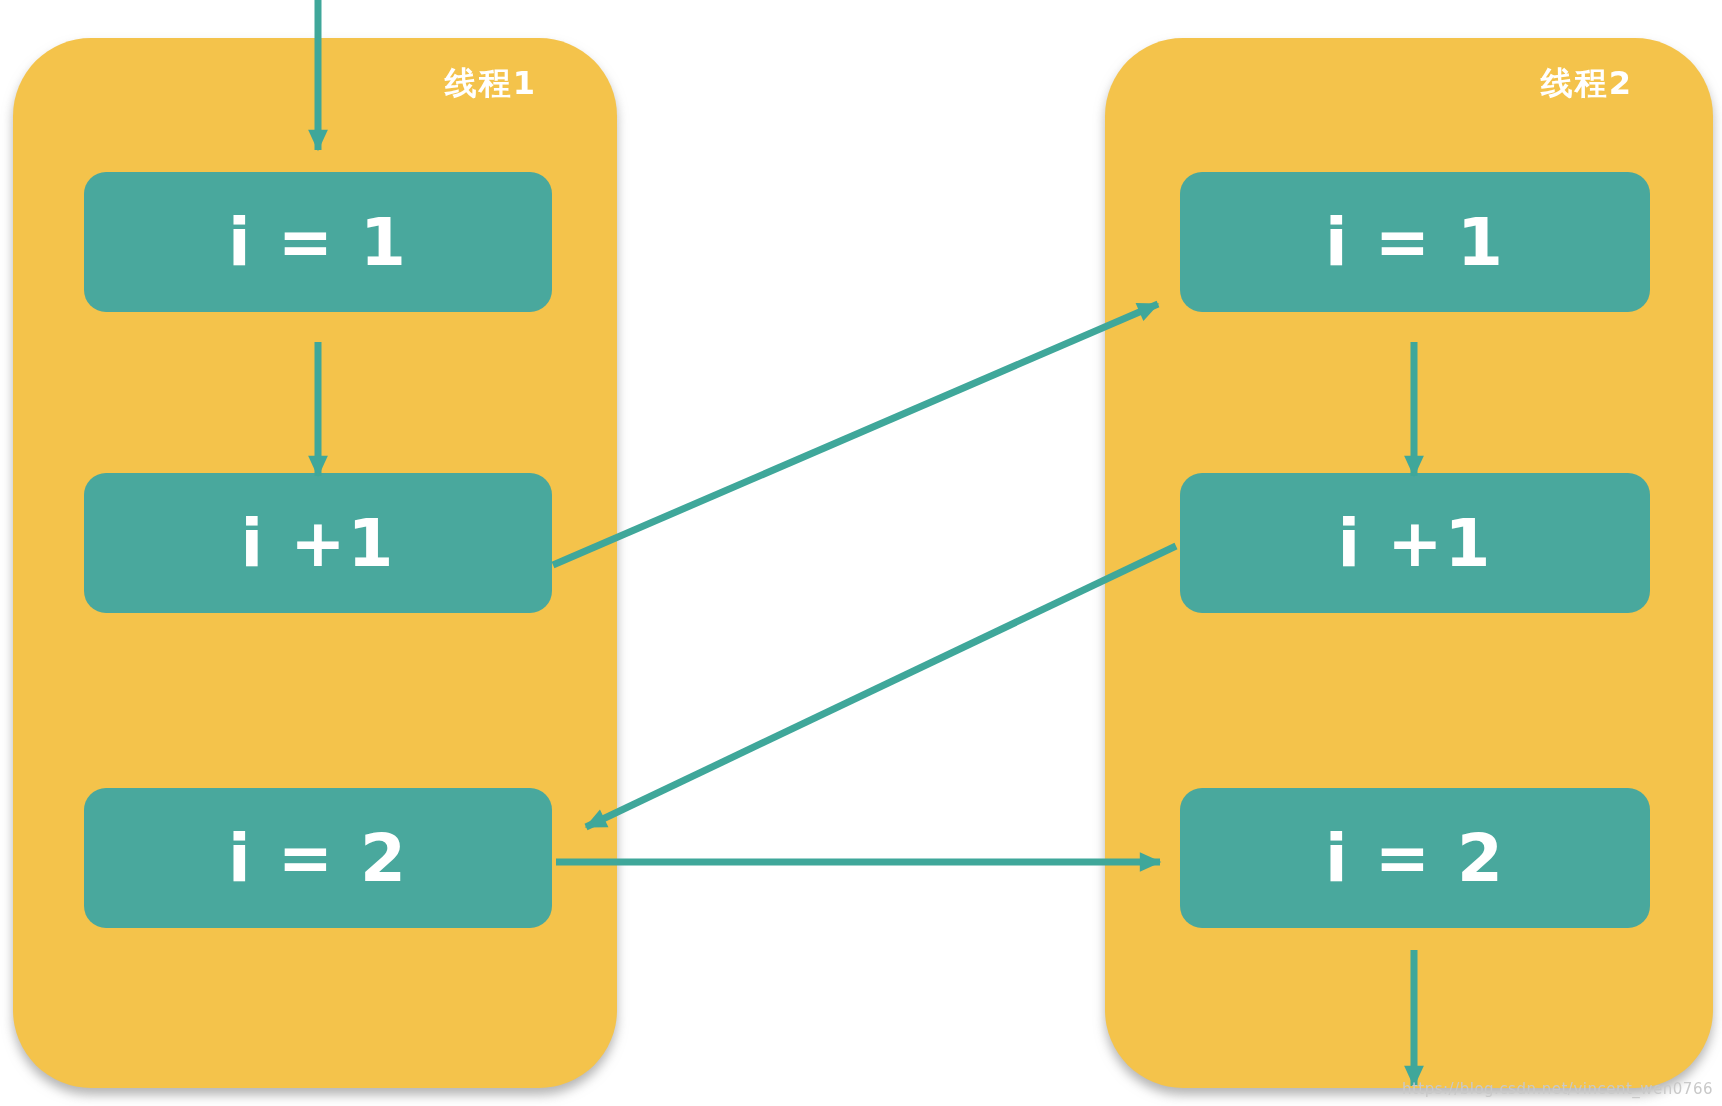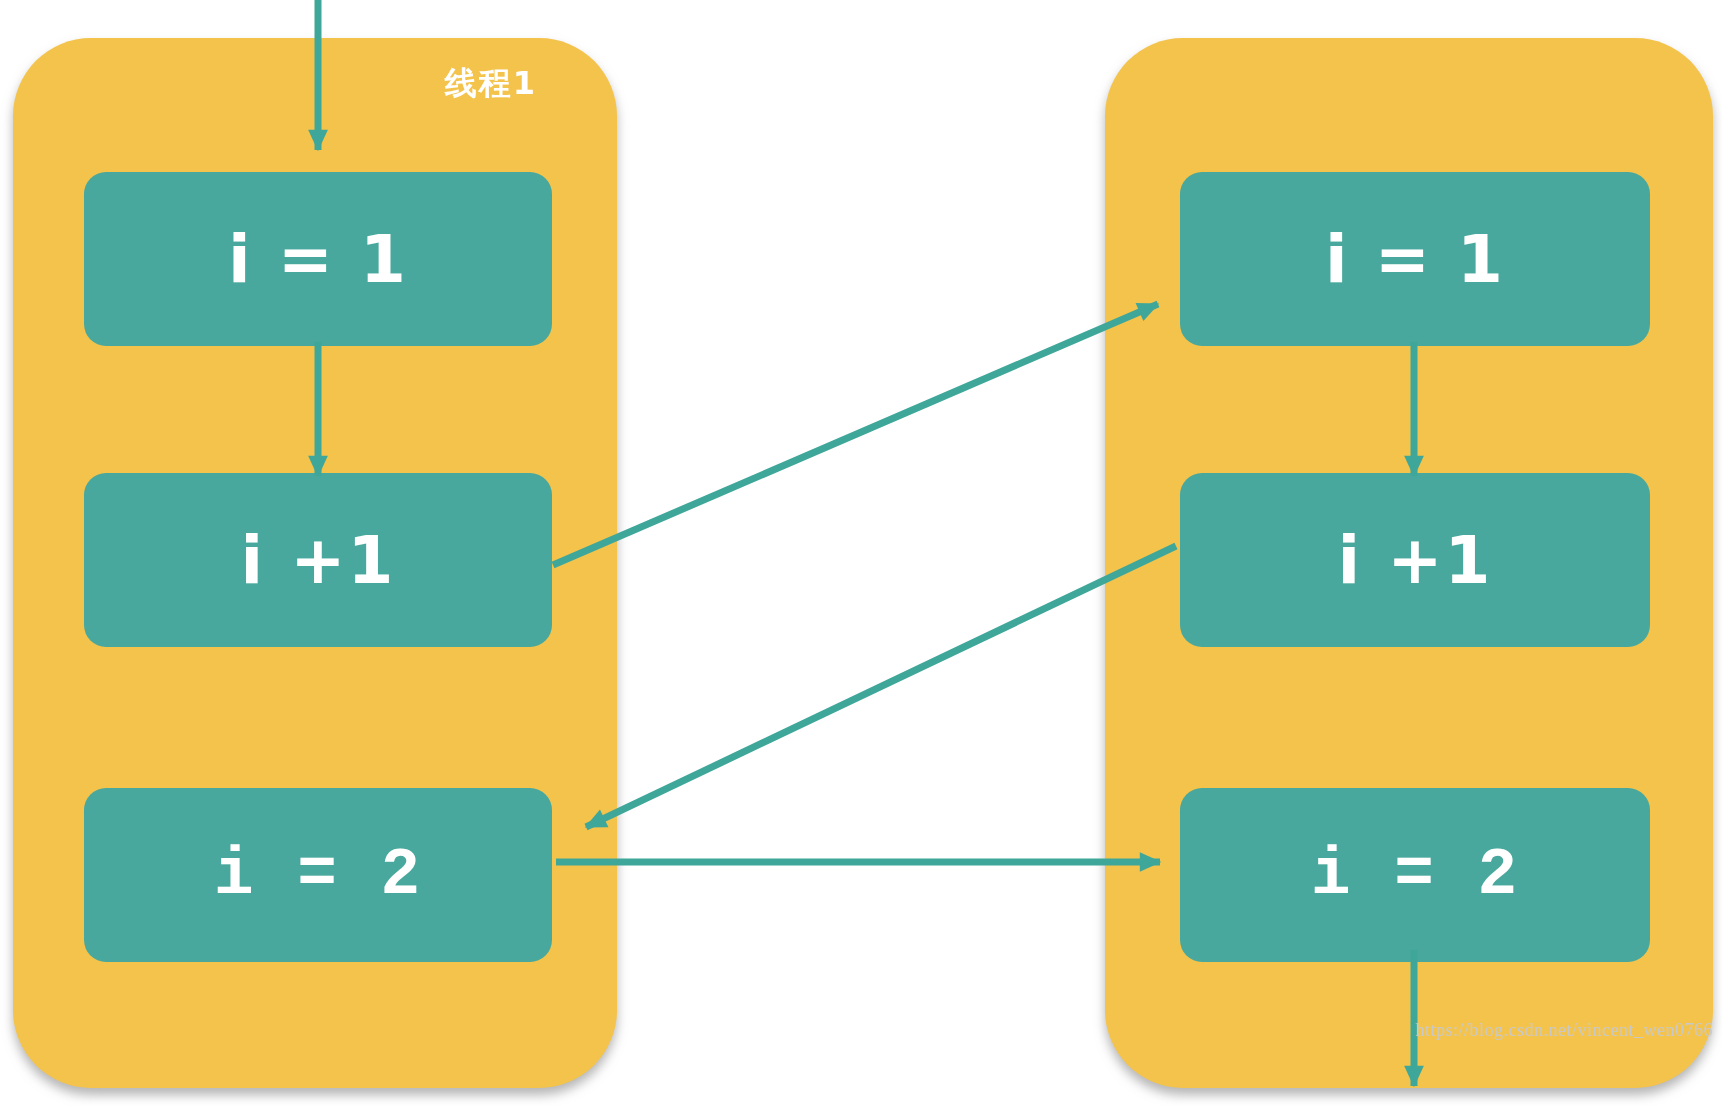--- a/index.html
+++ b/index.html
@@ -39,67 +39,67 @@
     top: 28px;
     right: 80px;
     font-size: 32px;
     font-weight: bold;
     color: var(--label-text);
     letter-spacing: 2px;
     line-height: 1.1;
   }
   .step {
     position: absolute;
-    height: 174px;
+    height: 140px;
     background: var(--step-fill);
     border-radius: 22px;
     display: flex;
     align-items: center;
     justify-content: center;
     color: var(--step-text);
     font-size: 66px;
     font-weight: bold;
     letter-spacing: 2px;
     white-space: pre;
   }
   .thread-1 .step { left: 71px; width: 468px; }
   .thread-2 .step { left: 75px; width: 470px; }
   .step.pos-1 { top: 134px; }
   .step.pos-2 { top: 435px; }
-  .step.pos-3 { top: 750px; font-family: Liberation Mono, monospace; }
+  .step.pos-3 { top: 750px; }
   .arrow-layer {
     position: absolute;
     left: 0; top: 0;
     width: 1722px;
     height: 1106px;
     pointer-events: none;
   }
   .watermark {
     position: absolute;
-    top: 1020px;
+    top: 1080px;
     right: 9px;
-    font-size: 18px;
+    font-size: 15px;
     color: var(--watermark-text);
     letter-spacing: 0.5px;
-    font-family: Liberation Serif, serif;
   }
 </style>
 </head>
 <body>
 
 <div class="canvas">
 
   <div class="thread thread-1">
     <div class="thread-label">线程1</div>
     <div class="step pos-1">i = 1</div>
     <div class="step pos-2">i +1</div>
     <div class="step pos-3">i = 2</div>
   </div>
 
   <div class="thread thread-2">
+    <div class="thread-label">线程2</div>
     <div class="step pos-1">i = 1</div>
     <div class="step pos-2">i +1</div>
     <div class="step pos-3">i = 2</div>
   </div>
 
   <svg class="arrow-layer" viewBox="0 0 1722 1106" xmlns="http://www.w3.org/2000/svg">
     <defs>
       <marker id="arrowhead" viewBox="0 0 10 10" refX="9" refY="5" markerWidth="3.4" markerHeight="3.2" orient="auto">
         <path id="arrowhead-path" d="M 0 0.6 L 9.6 5 L 0 9.4 Z" fill="#3FA79A"></path>
       </marker>

